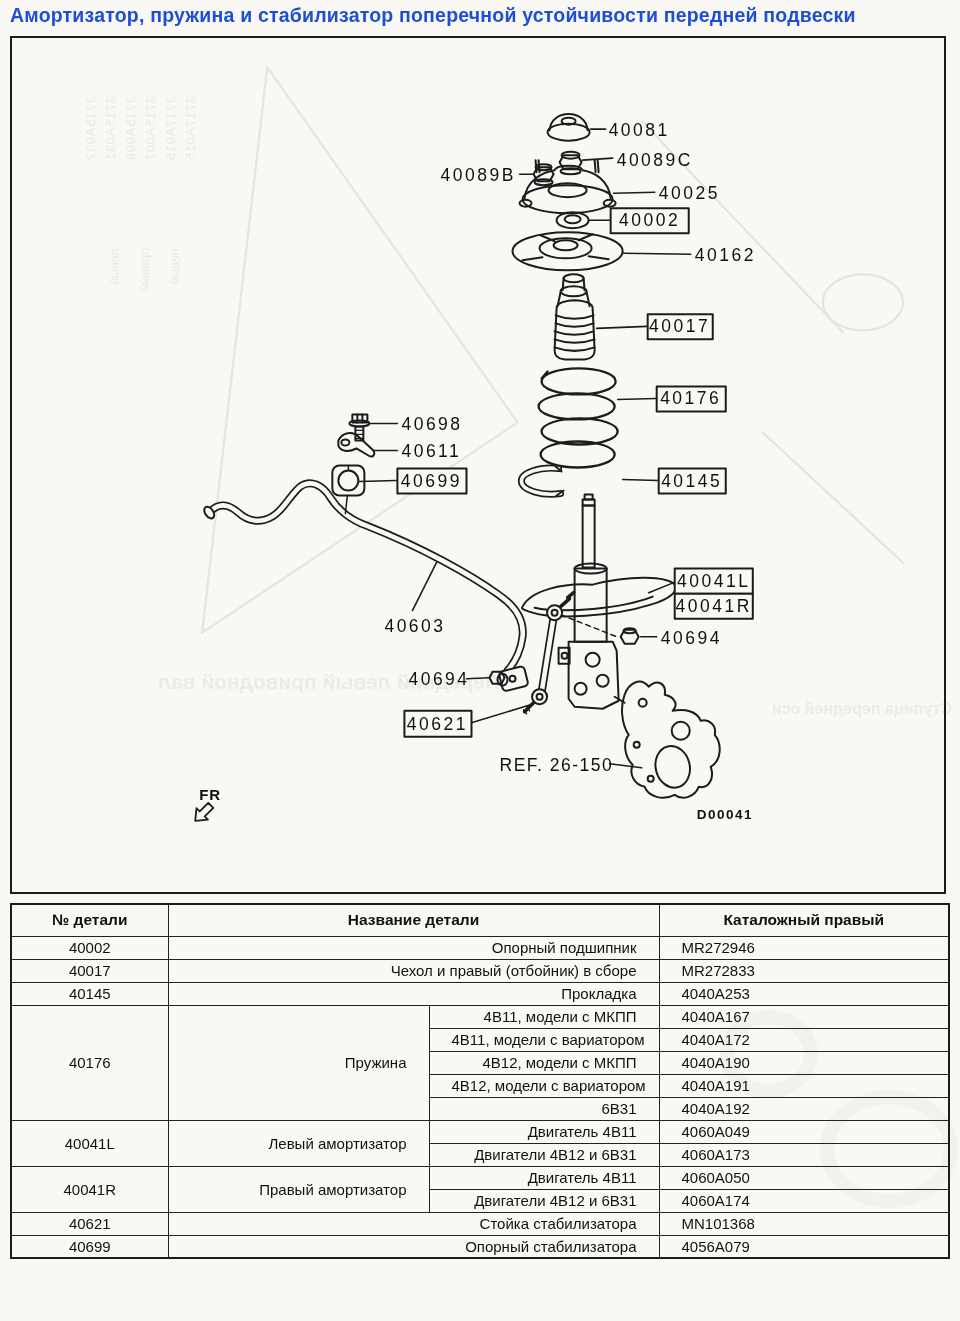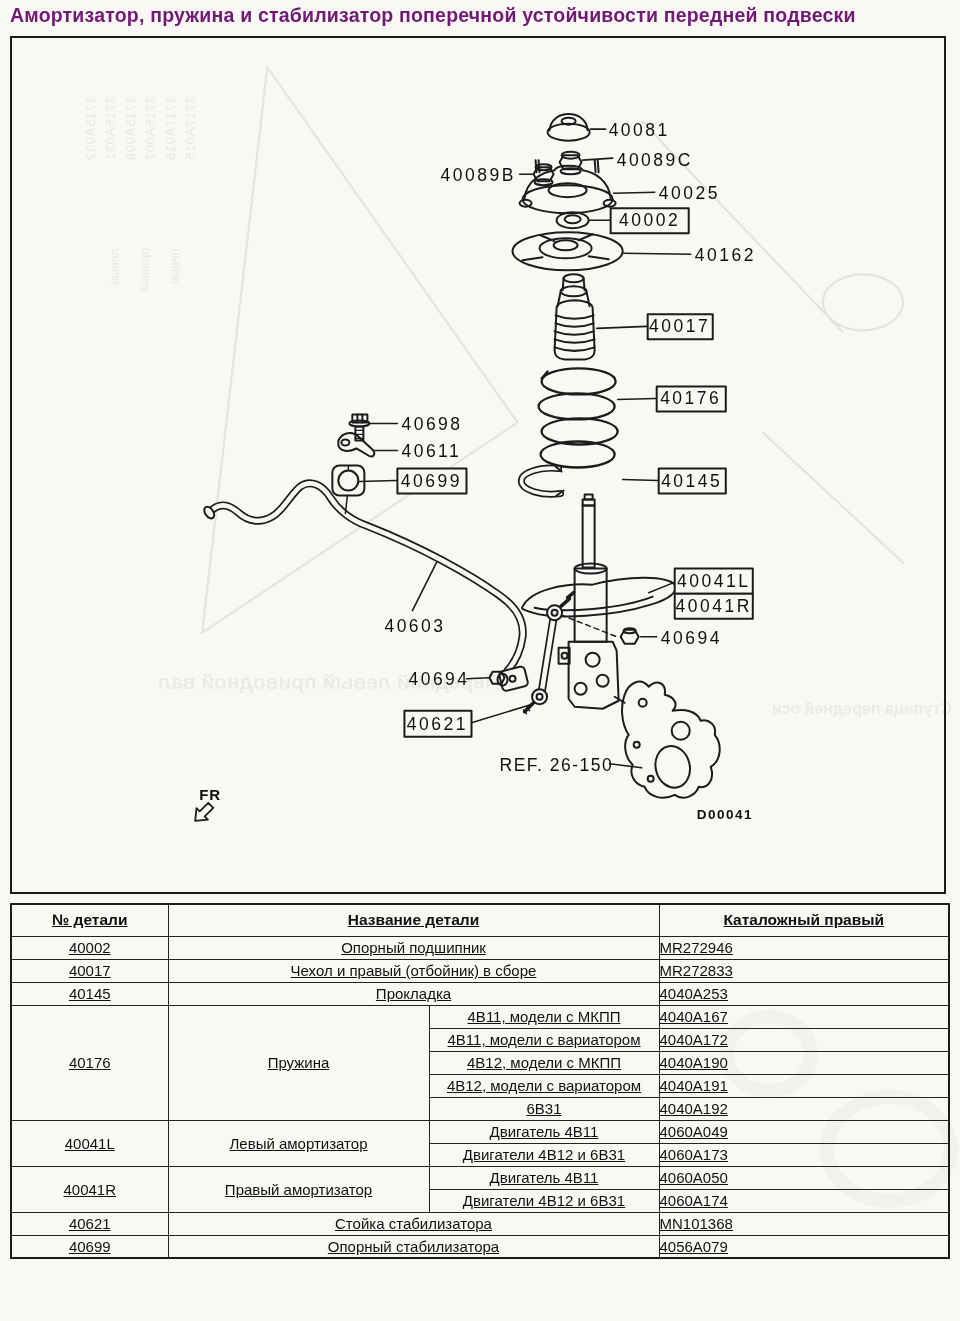--- a/index.html
+++ b/index.html
@@ -1,41 +1,41 @@
 <!DOCTYPE html>
 <html><head>
 <meta charset="utf-8">
 <style>
   html,body{margin:0;padding:0;}
   body{width:960px;height:1321px;position:relative;background:#f9f8f4;
        font-family:"Liberation Sans", sans-serif;color:#111;overflow:hidden;}
   .page-title{position:absolute;left:10px;top:4px;width:930px;
-       font-size:19.5px;font-weight:bold;letter-spacing:0.2px;color:#701a75;}
+       font-size:19.5px;font-weight:bold;letter-spacing:0.2px;color:#1d4ed8;}
   
   .diagram-frame{position:absolute;left:10px;top:36px;width:936px;height:858px;
        border:2.5px solid #1c1c1c;box-sizing:border-box;background:transparent;}
   .drawing{position:absolute;left:0;top:0;width:100%;height:100%;}
   
   .bleed{position:absolute;color:#6e6e64;pointer-events:none;transform:scaleX(-1);}
   .bleed-col{left:16px;top:58px;width:170px;display:flex;gap:6px;opacity:.13;}
   .bleed-col span{writing-mode:vertical-rl;font-size:12.5px;letter-spacing:1px;}
   .bleed-words{left:30px;top:210px;width:140px;display:flex;gap:16px;opacity:.11;}
   .bleed-words span{writing-mode:vertical-rl;font-size:12.5px;}
   .bleed-bottom{left:18px;top:632px;width:470px;font-size:21px;font-weight:bold;opacity:.09;}
   .bleed-right{left:702px;top:662px;width:238px;font-size:16px;font-weight:bold;opacity:.09;}
   .blob{position:absolute;border:14px solid #8a8a7e;border-radius:50%;opacity:.06;}
   
   .parts-table{position:absolute;left:10px;top:903px;border-collapse:collapse;
        table-layout:fixed;width:938px;background:transparent;font-size:15px;}
-  .parts-table td,.parts-table th{border:1.6px solid #222;padding:1px 0;
-       height:23px;box-sizing:border-box;overflow:hidden;white-space:nowrap;text-decoration:underline;}
+  .parts-table td,.parts-table th{border:1.6px solid #222;padding:1px 22px;
+       height:23px;box-sizing:border-box;overflow:hidden;white-space:nowrap;}
   .parts-table{border:2.5px solid #1c1c1c;}
   .parts-table th{font-size:15.5px;font-weight:bold;text-align:center;height:32px;}
   .cell-num{text-align:center;}
-  .cell-name{text-align:center;}
+  .cell-name{text-align:right;}
   .cell-code{text-align:left;}
 </style>
 </head>
 <body>
 
 <div class="page-title">Амортизатор, пружина и стабилизатор поперечной устойчивости передней подвески</div>
 
 <div class="diagram-frame">
 
   <div class="bleed bleed-col">

